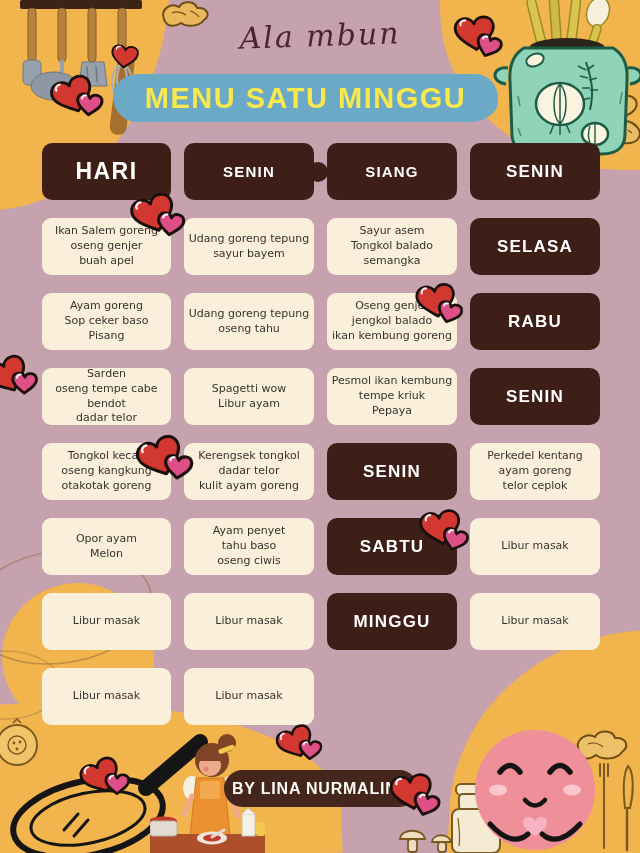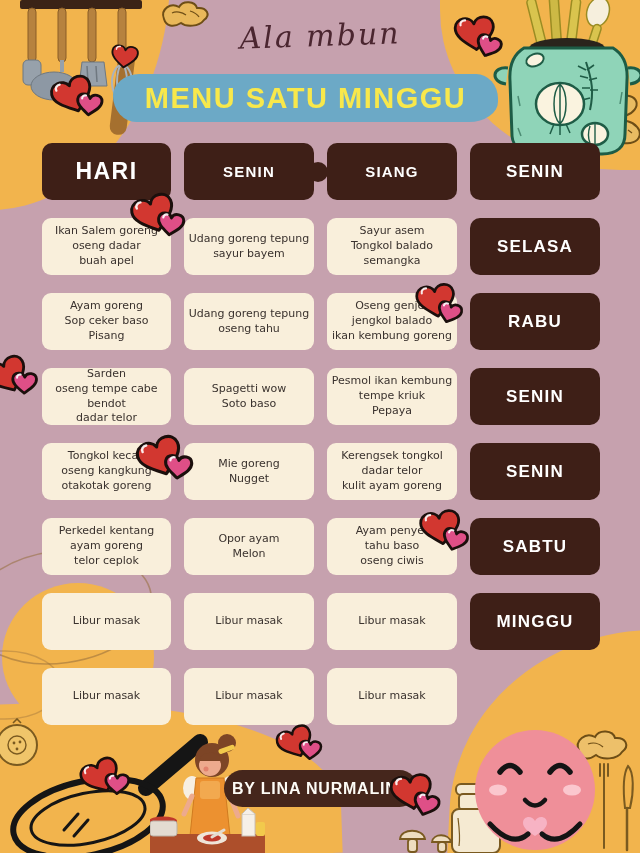--- a/index.html
+++ b/index.html
@@ -213,21 +213,21 @@
 
   <div class="bump"></div>
 
   <div class="menu-table">
     <div class="daybox head hari">HARI</div>
     <div class="daybox head">SENIN</div>
     <div class="daybox head">SIANG</div>
 
     <div class="daybox">SENIN</div>
     <div class="mealcell">Ikan Salem goreng
-oseng dadar
+oseng genjer
 buah apel</div>
     <div class="mealcell">Udang goreng tepung
 sayur bayem</div>
     <div class="mealcell">Sayur asem
 Tongkol balado
 semangka</div>
 
     <div class="daybox">SELASA</div>
     <div class="mealcell">Ayam goreng
 Sop ceker baso
@@ -236,31 +236,29 @@
 oseng tahu</div>
     <div class="mealcell">Oseng genjer
 jengkol balado
 ikan kembung goreng</div>
 
     <div class="daybox">RABU</div>
     <div class="mealcell">Sarden
 oseng tempe cabe bendot
 dadar telor</div>
     <div class="mealcell">Spagetti wow
-Soto baso</div>
+Libur ayam</div>
     <div class="mealcell">Pesmol ikan kembung
 tempe kriuk
 Pepaya</div>
 
     <div class="daybox">SENIN</div>
     <div class="mealcell">Tongkol kecap
 oseng kangkung
 otakotak goreng</div>
-    <div class="mealcell">Mie goreng
-Nugget</div>
     <div class="mealcell">Kerengsek tongkol
 dadar telor
 kulit ayam goreng</div>
 
     <div class="daybox">SENIN</div>
     <div class="mealcell">Perkedel kentang
 ayam goreng
 telor ceplok</div>
     <div class="mealcell">Opor ayam
 Melon</div>

